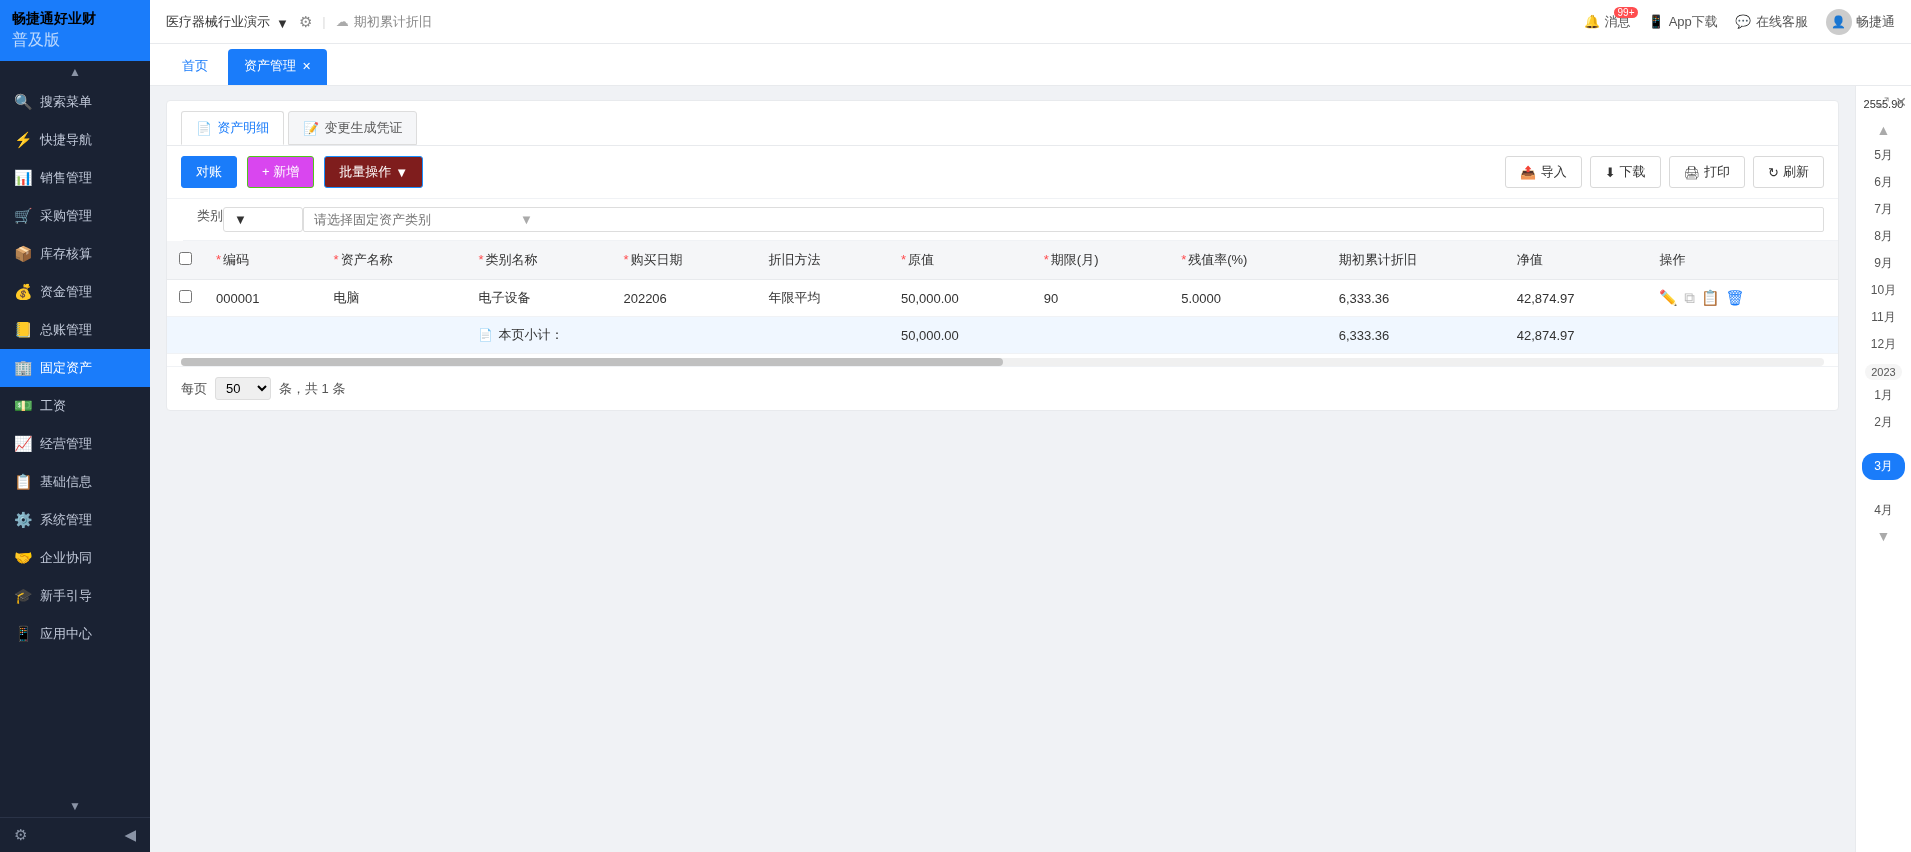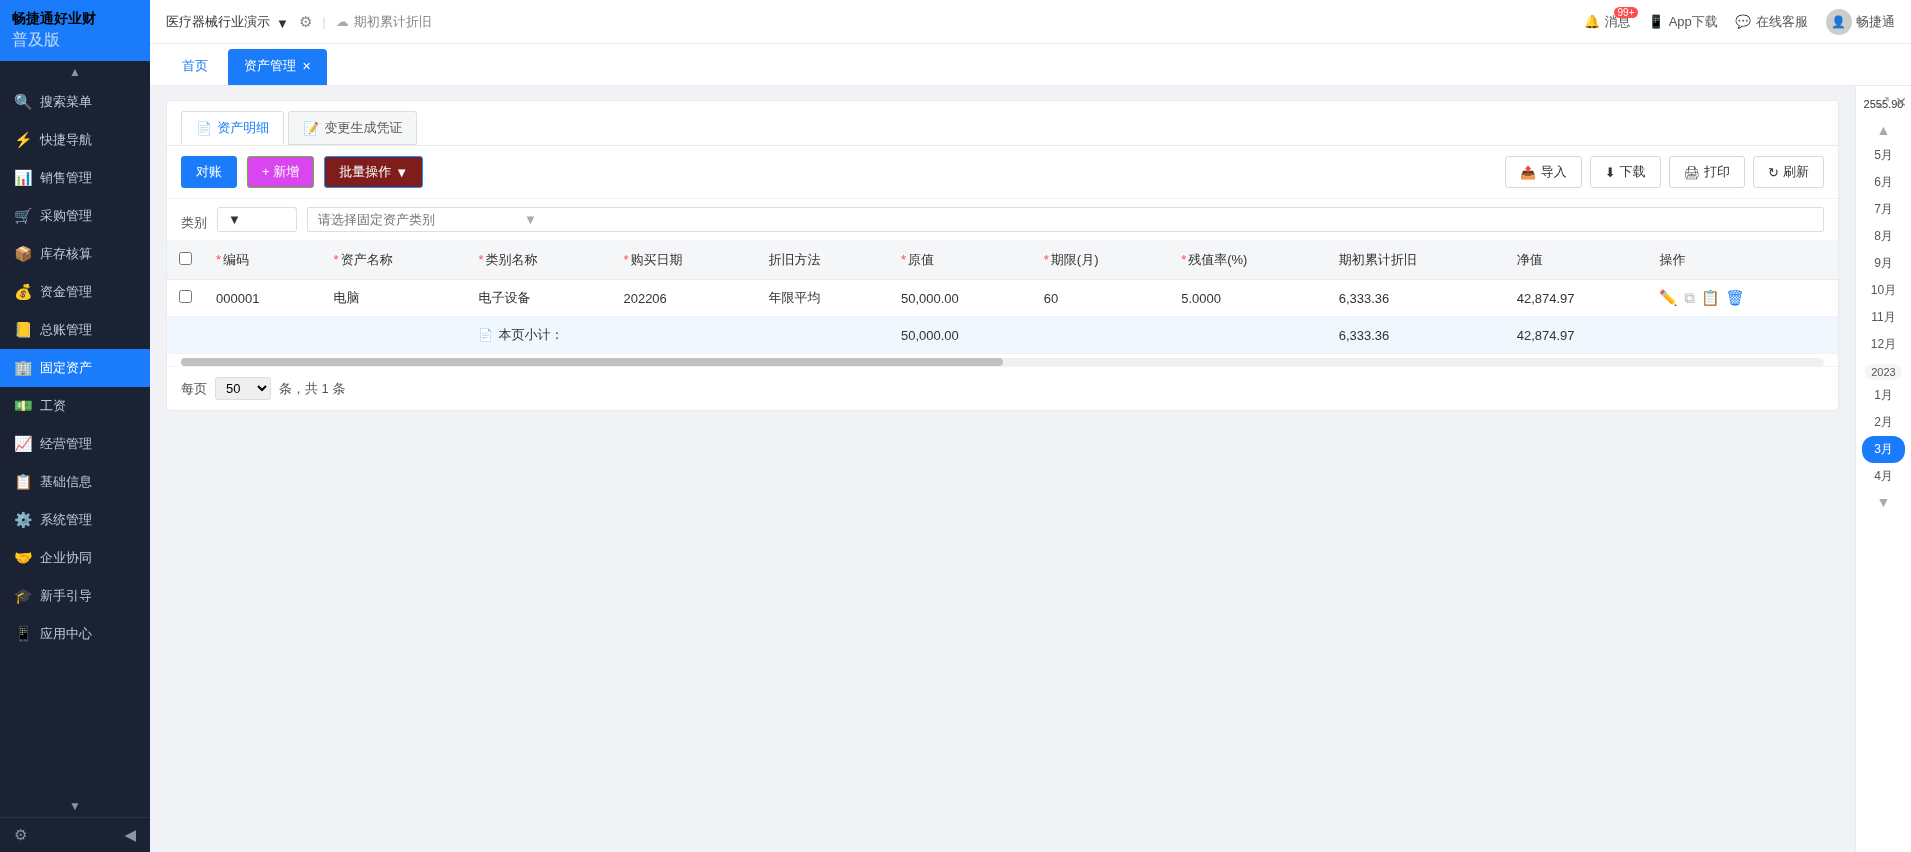--- a/index.html
+++ b/index.html
@@ -259,24 +259,24 @@
     .btn-batch {
       background: #7f1d1d;
       color: #fff;
       border-color: #1890ff;
       justify-content: space-between;
     }
 
     
     .filter-bar {
       display: flex;
-      align-items: flex-end;
+      align-items: flex-start;
       padding: 8px 14px;
-      gap: 10px;
       border-bottom: 1px solid #f0f2f5;
+      margin-left: 16px;
     }
     .filter-label { color: #555; font-size: 13px; }
     .filter-select {
       display: flex;
       align-items: center;
       gap: 5px;
       border: 1px solid #ddd;
       border-radius: 3px;
       padding: 4px 10px;
       background: #fff;
@@ -407,21 +407,21 @@
       padding: 5px 4px;
       font-size: 12px;
       color: #555;
       cursor: pointer;
       white-space: nowrap;
     }
     .month-item.active {
       background: #1a7cfa;
       color: #fff;
       border-radius: 12px;
-      margin: 0 6px;
+      margin: 17px 6px;
     }
     .year-section { display: flex; align-items: center; justify-content: center; padding: 6px 4px 2px; }
     .year-badge {
       background: #f5f5f5;
       color: #555;
       font-size: 11px;
       padding: 2px 6px;
       border-radius: 10px;
     }
 
@@ -659,21 +659,21 @@
             <tr>
     <td class="checkbox-cell">
       <input type="checkbox" style="">
     </td>
     <td>000001</td>
     <td>电脑</td>
     <td>电子设备</td>
     <td>202206</td>
     <td>年限平均</td>
     <td>50,000.00</td>
-    <td>60</td>
+    <td>90</td>
     <td>5.0000</td>
     <td>6,333.36</td>
     <td>42,874.97</td>
     <td>
       <div class="op-icons">
         <span class="op-icon">✏️</span>
         <span class="op-icon disabled">⧉</span>
         <span class="op-icon">📋</span>
         <span class="op-icon">🗑</span>
       </div>

